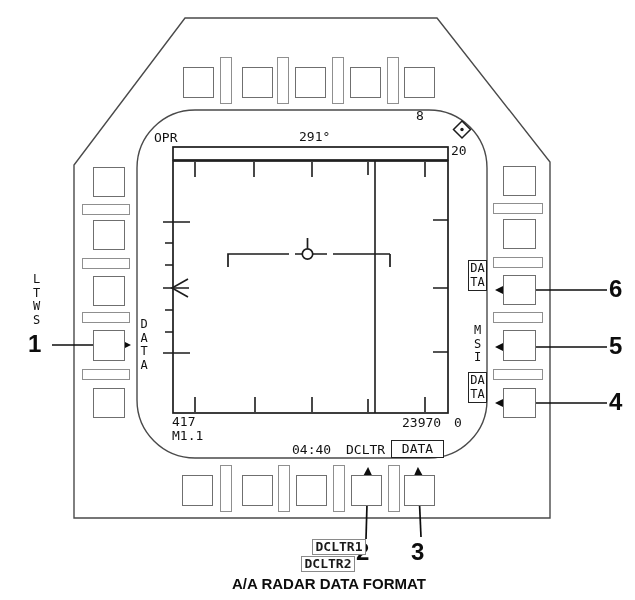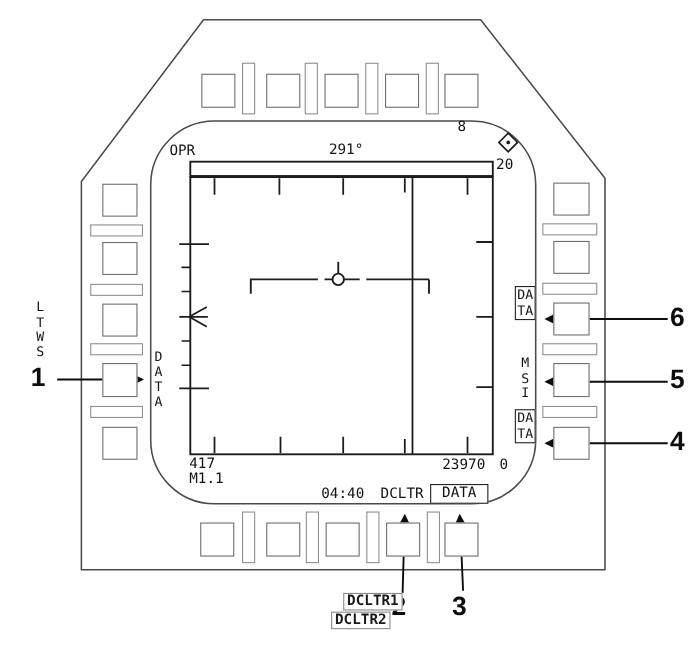--- a/index.html
+++ b/index.html
@@ -137,14 +137,15 @@
   <div class="callnum" style="left:28px;top:332px">1</div>
   <div class="callnum" style="left:356px;top:540px">2</div>
   <div class="callnum" style="left:411px;top:540px">3</div>
   <div class="callnum" style="left:609px;top:390px">4</div>
   <div class="callnum" style="left:609px;top:334px">5</div>
   <div class="callnum" style="left:609px;top:277px">6</div>
 
   <div class="graybox" style="left:312px;top:539px">DCLTR1</div>
   <div class="graybox" style="left:301px;top:556px">DCLTR2</div>
 
+  <div class="caption" style="left:232px;top:576px">A/A RADAR DATA FORMAT</div>
 
 </div>
 
 </body></html>

